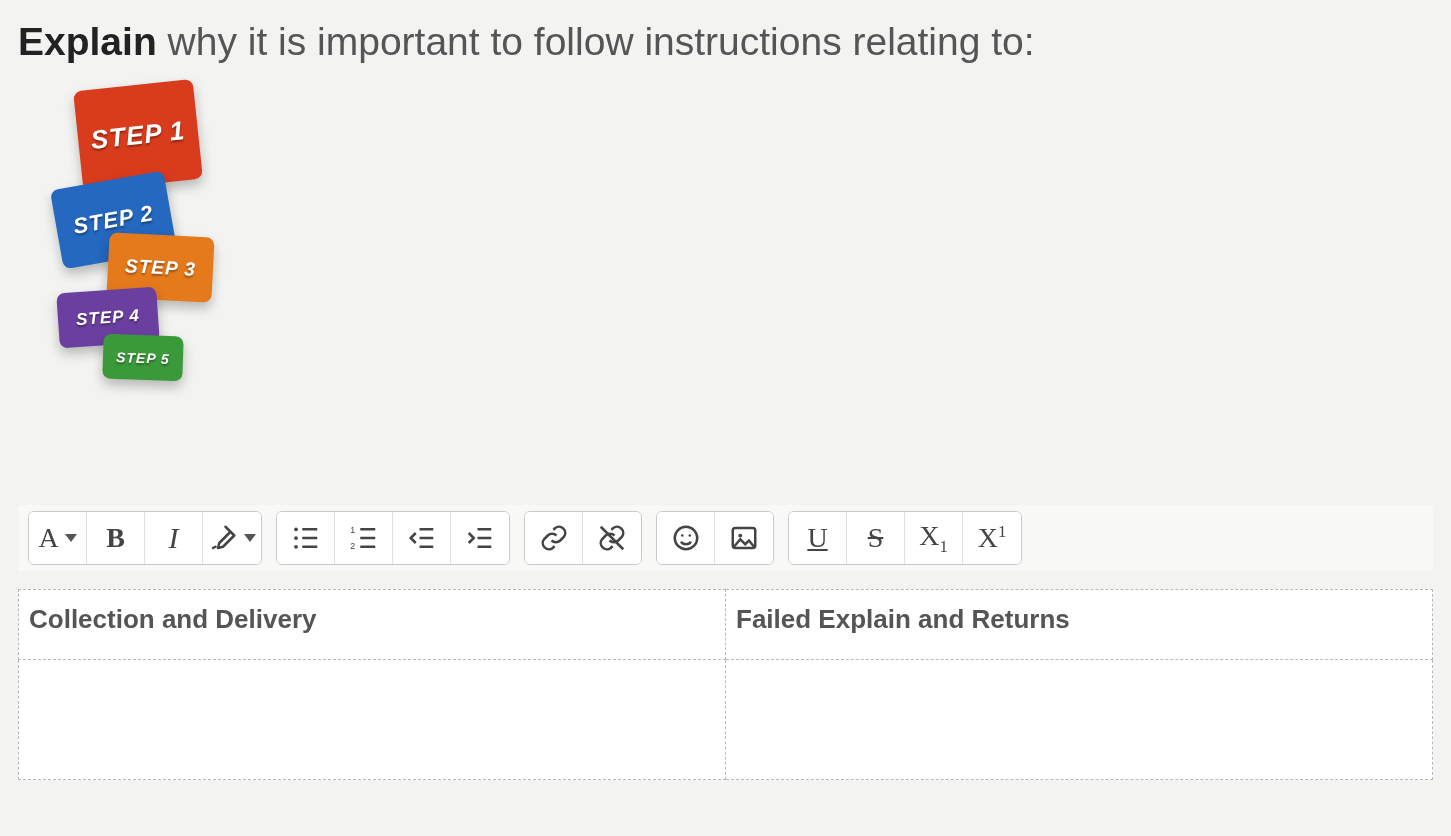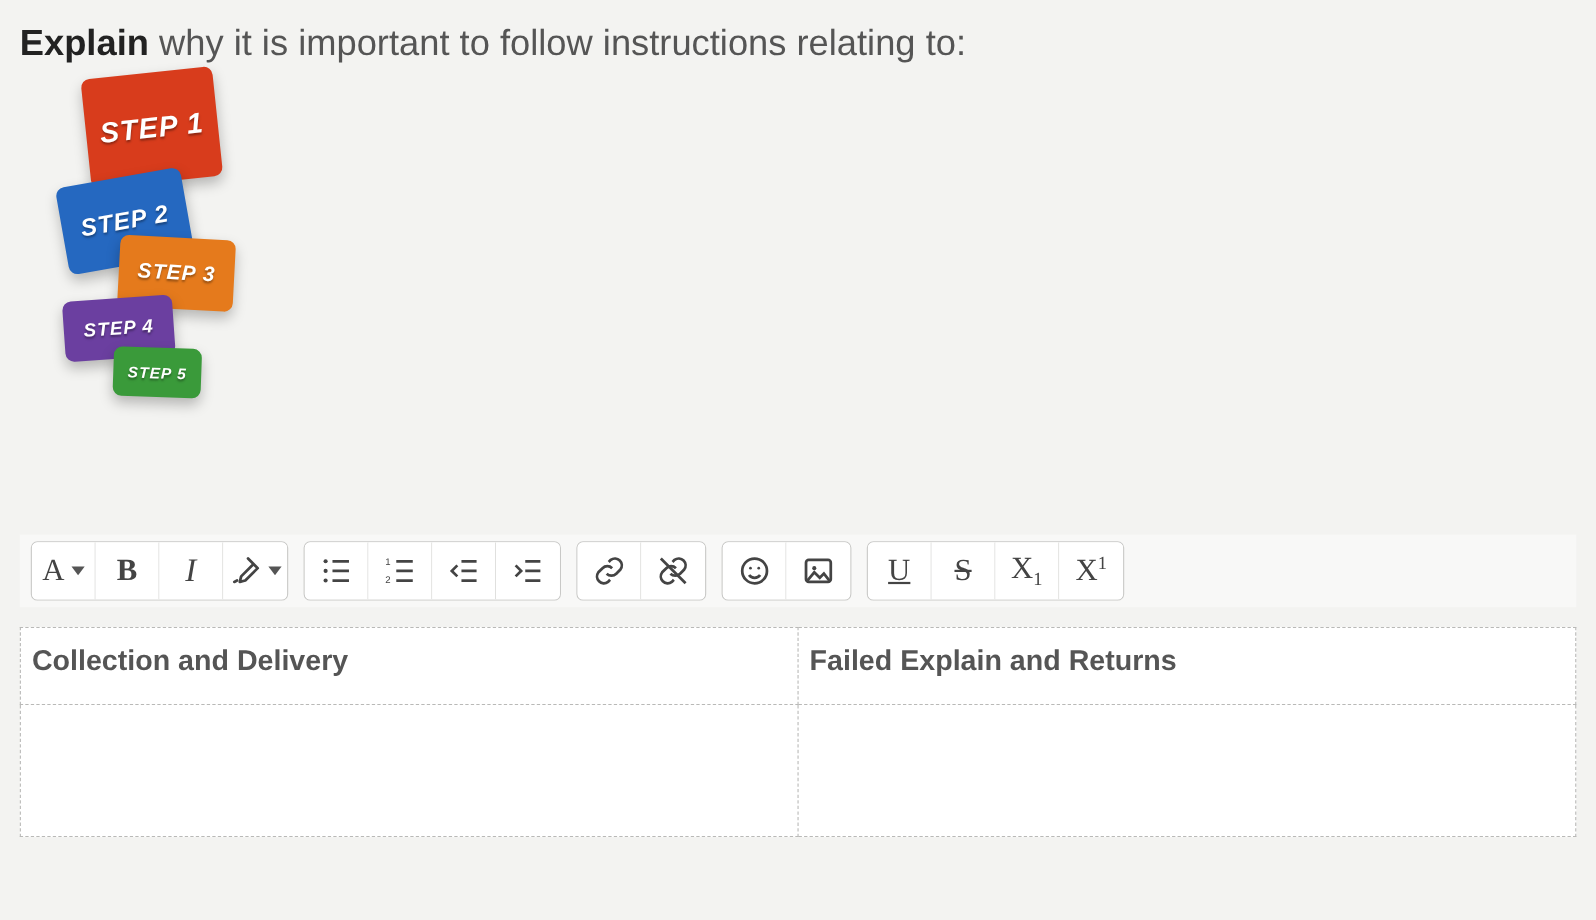--- a/index.html
+++ b/index.html
@@ -6,23 +6,23 @@
   body {
     font-family: Arial, Helvetica, sans-serif;
     background: #f3f3f1;
     width: 1451px;
     height: 836px;
     overflow: hidden;
     padding: 20px 18px 0 18px;
     color: #333;
   }
   .prompt {
-    font-size: 33px;
+    font-size: 39px;
     color: #555;
-    margin-bottom: 8px;
+    margin-bottom: 21px;
   }
   .prompt .bold { font-weight: bold; color: #222; }
   .blocks-illustration {
     position: relative;
     width: 170px;
     height: 310px;
     margin-left: 30px;
   }
   .cube {
     position: absolute;

